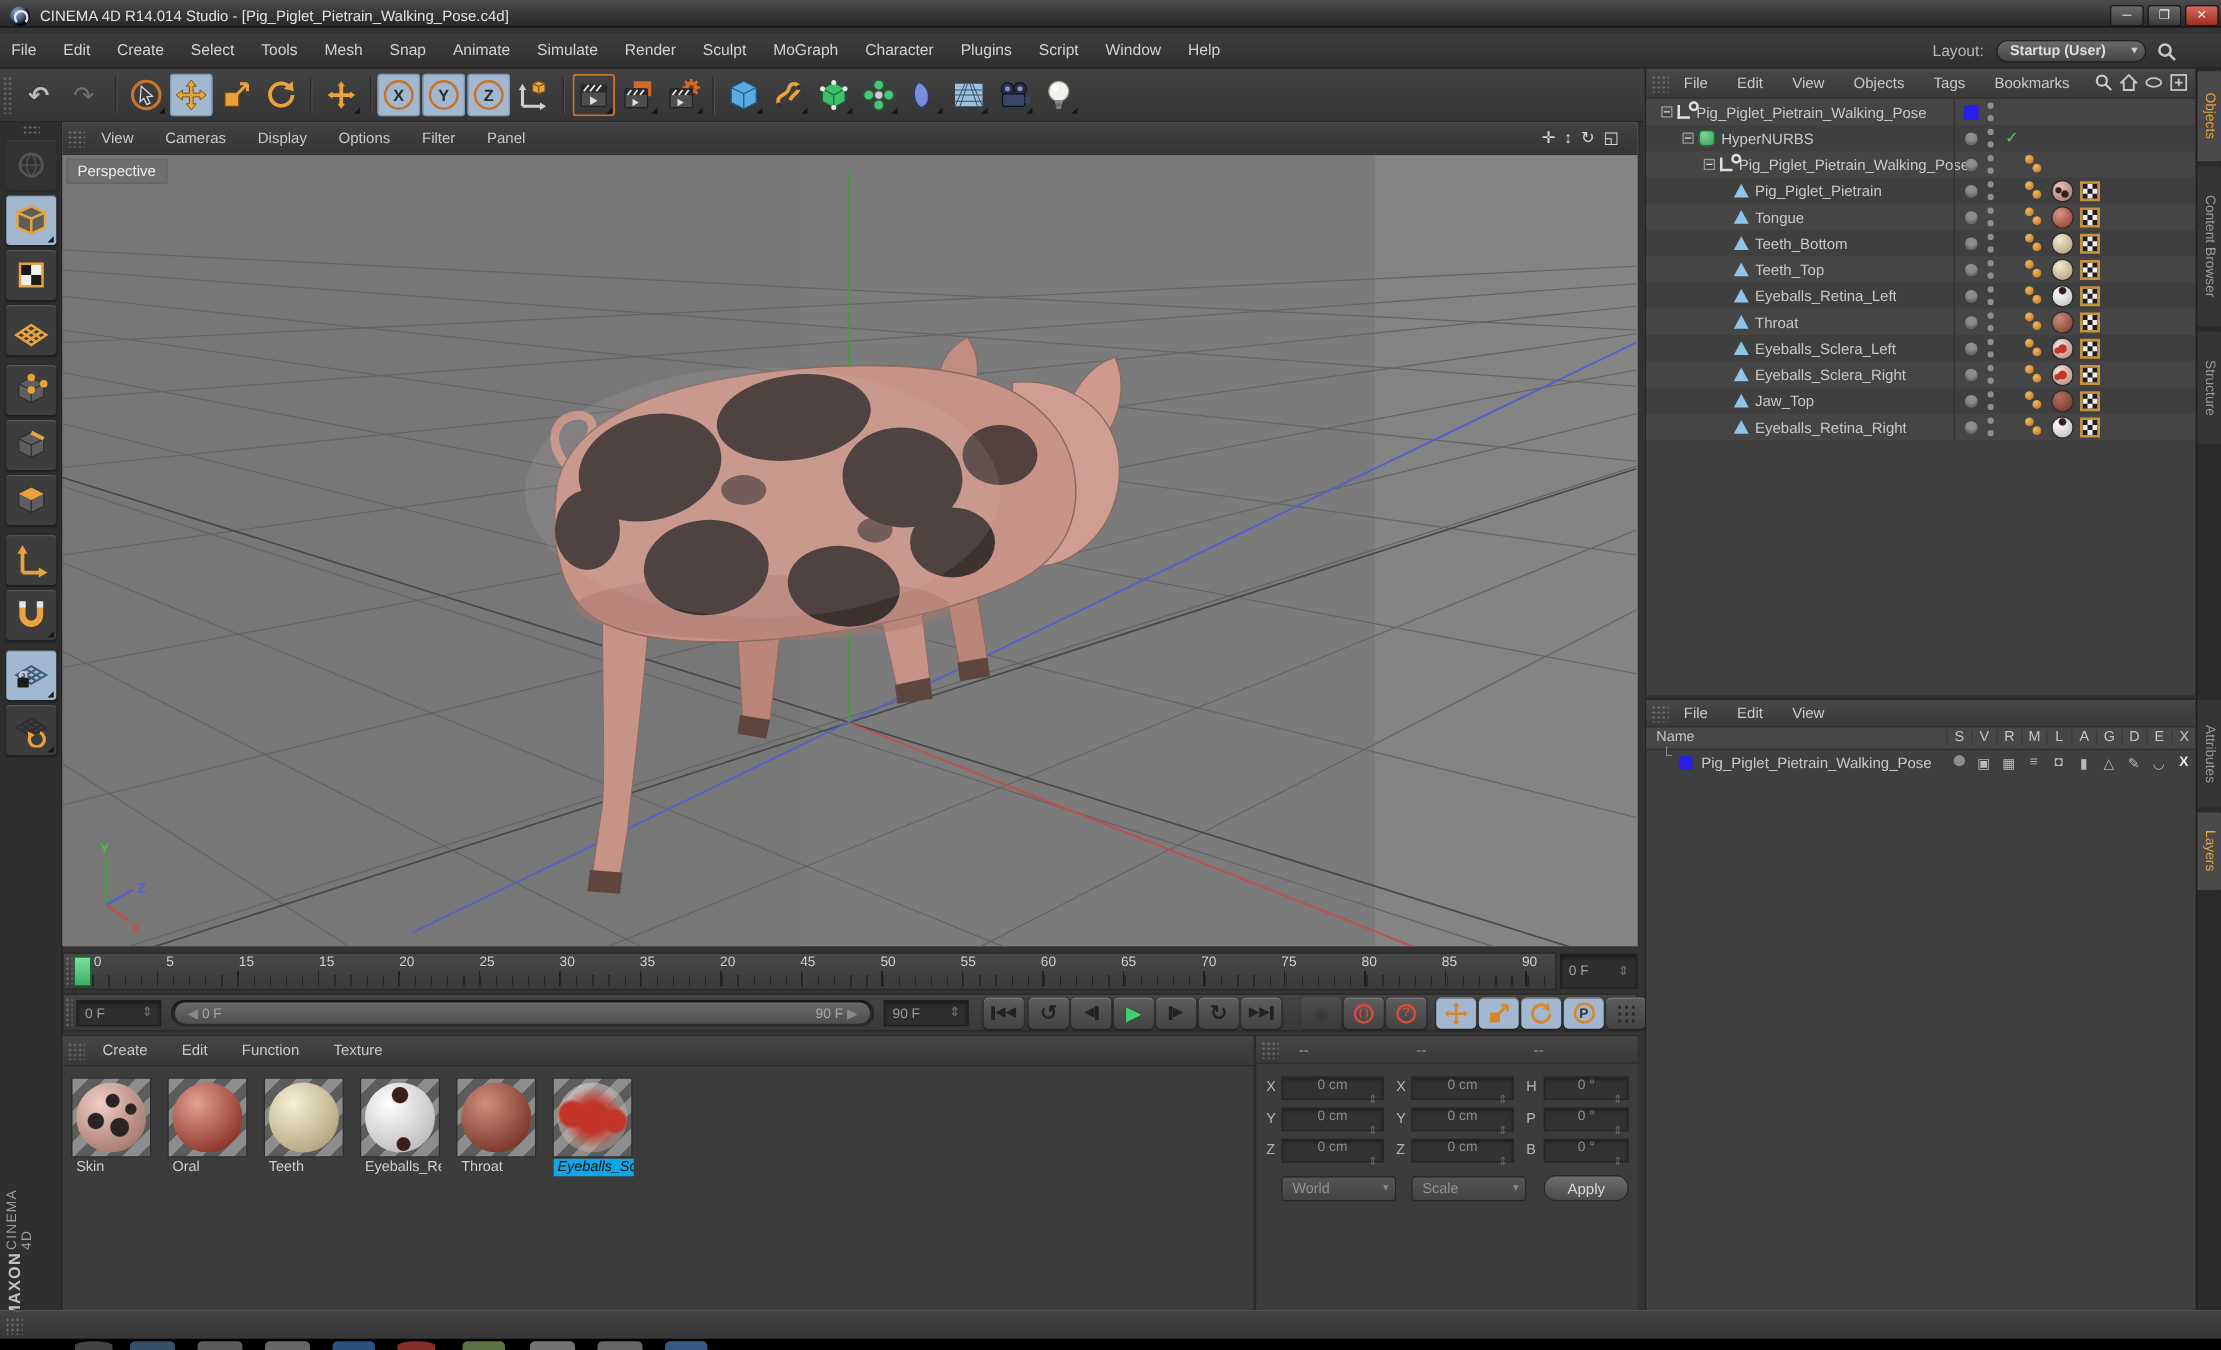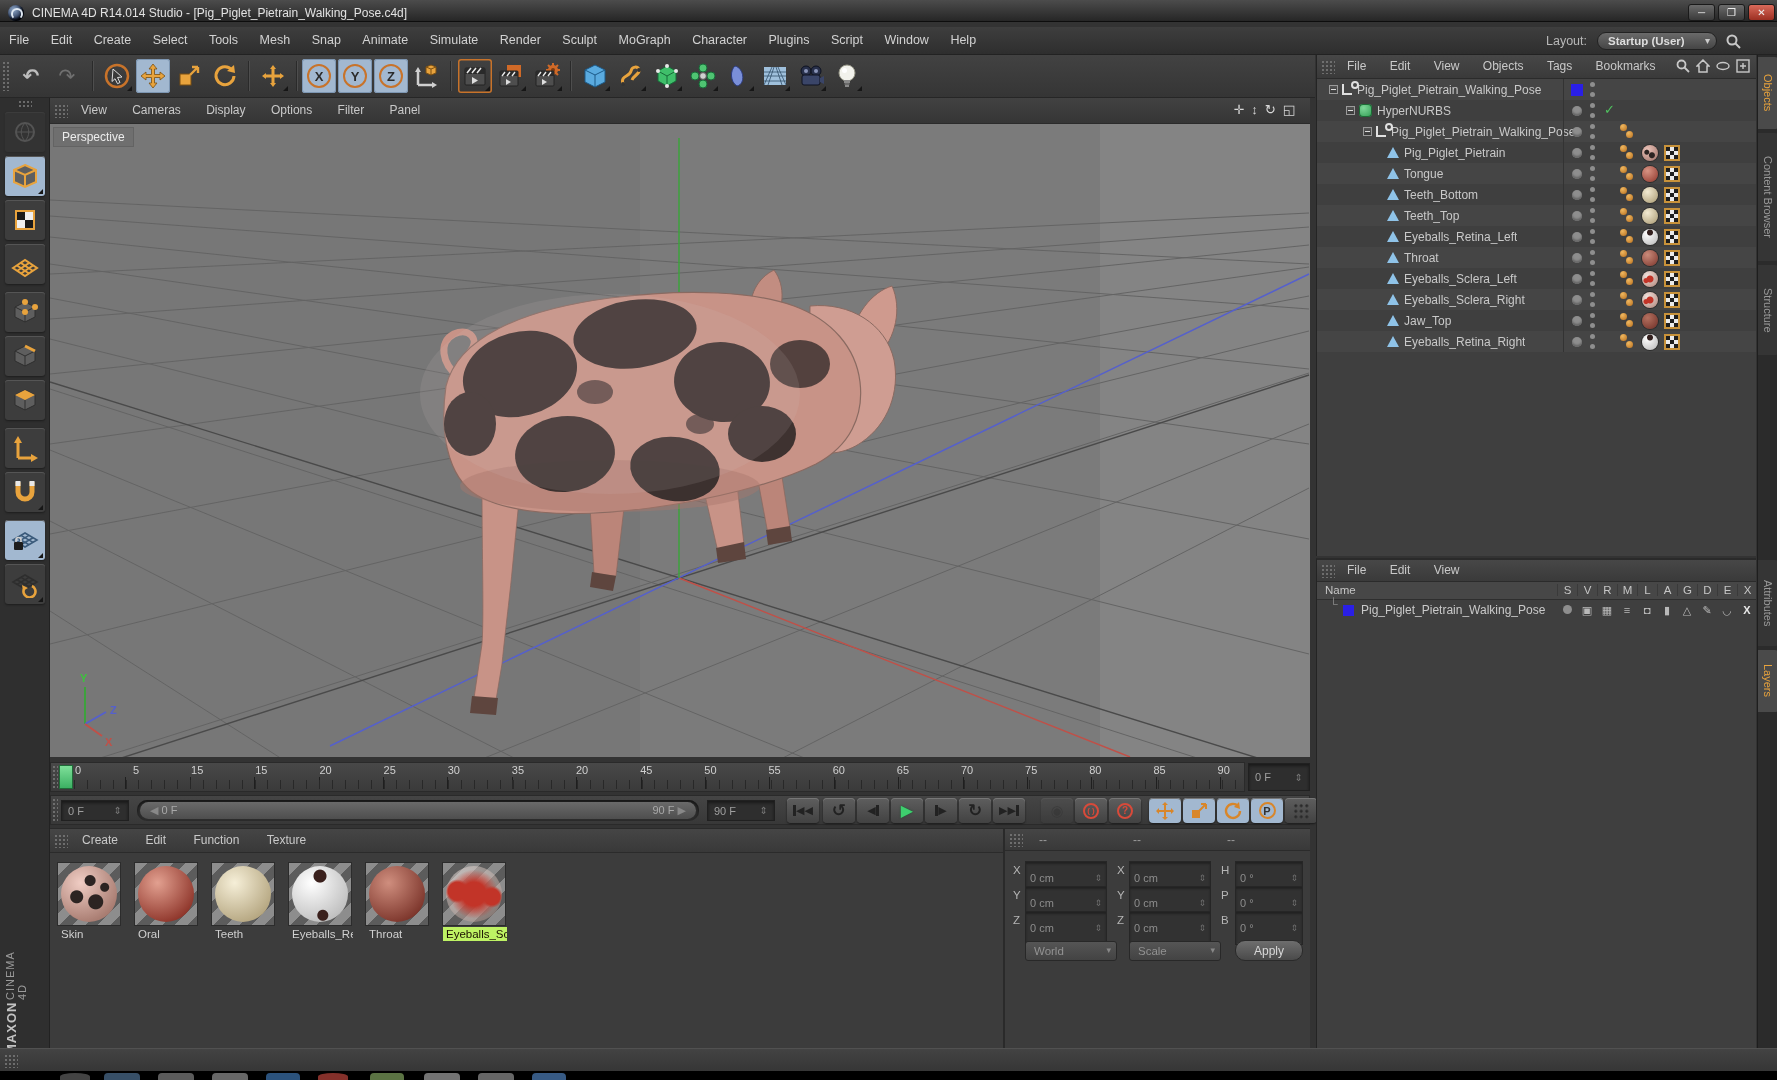--- a/index.html
+++ b/index.html
@@ -57,31 +57,31 @@
   .bar{display:inline-block;width:3px;height:11px;background:#222;}
   #rangeslider{position:absolute;left:86px;top:4px;width:562px;height:21px;background:#2c2c2c;border-radius:10px;box-shadow:inset 0 2px 3px #151515;}
   #rangeslider .inner{position:absolute;left:3px;top:2px;right:3px;bottom:2px;background:linear-gradient(#6a6a6a,#4e4e4e);border-radius:9px;color:#a8a8a8;font-size:11px;display:flex;align-items:center;justify-content:space-between;padding:0 10px;}
   
   #matpanel{left:50px;top:828px;width:953px;height:220px;background:#3c3c3c;border-top:1px solid #2a2a2a;}
   #matmenu{position:absolute;left:0;top:0;width:100%;height:24px;background:linear-gradient(#454545,#393939);border-bottom:1px solid #2b2b2b;color:#c9c9c9;font-size:12px;}
   #matmenu .mi{display:inline-block;padding:4px 12px 0 12px;}
   .mat{position:absolute;top:34px;width:62px;height:62px;background:repeating-linear-gradient(135deg,#8d8d8d 0 9px,#5c5c5c 9px 18px);box-shadow:0 0 0 1px #2c2c2c;}
   .mat .sphere{position:absolute;left:3px;top:3px;width:56px;height:56px;border-radius:50%;}
   .matlabel{position:absolute;top:98px;color:#d0d0d0;font-size:11.5px;max-width:64px;overflow:hidden;white-space:nowrap;padding:1px 3px;}
-  .matlabel.sel{background:#bef264;color:#1a1000;}
+  .matlabel.sel{background:#0ea5e9;color:#1a1000;font-style:italic;}
   .s-skin{background:radial-gradient(circle at 62% 64%,#2c2422 0 7px,transparent 8px),radial-gradient(circle at 28% 55%,#2c2422 0 6px,transparent 7px),radial-gradient(circle at 52% 26%,#2c2422 0 5px,transparent 6px),radial-gradient(circle at 78% 38%,#2c2422 0 4px,transparent 5px),radial-gradient(circle at 35% 30%,#f0cdc4,#a97d72 75%);}
   .s-oral{background:radial-gradient(circle at 35% 30%,#e2a090,#8e352a 78%);}
   .s-teeth{background:radial-gradient(circle at 35% 30%,#f6efd8,#b3a47e 80%);}
   .s-retina{background:radial-gradient(circle at 50% 18%,#3a201c 0 6px,transparent 7px),radial-gradient(circle at 55% 88%,#3a201c 0 5px,transparent 6px),radial-gradient(circle at 35% 30%,#ffffff,#bdbdbd 80%);}
   .s-throat{background:radial-gradient(circle at 35% 30%,#cf8e7e,#7c352b 78%);}
   .s-sclera{background:radial-gradient(circle at 50% 50%,#c23428 0 30%,rgba(194,52,40,.55) 45%,transparent 62%),radial-gradient(circle at 20% 45%,#c23428 0 9px,transparent 12px),radial-gradient(circle at 82% 55%,#c23428 0 8px,transparent 11px),radial-gradient(circle at 35% 30%,rgba(245,240,238,.55),rgba(190,160,150,.45) 80%);}
   
   #coordpanel{left:1003px;top:828px;width:307px;height:220px;background:#3c3c3c;border-top:1px solid #2a2a2a;border-left:2px solid #2a2a2a;}
   #coordhdr{position:absolute;left:0;top:0;width:100%;height:22px;background:linear-gradient(#454545,#393939);border-bottom:1px solid #2b2b2b;color:#9a9a9a;font-size:12px;}
-  .cfield{position:absolute;height:19px;background:#323232;border:1px solid #262626;box-shadow:inset 0 2px 2px #222;color:#8d8d8d;font-size:11px;display:flex;align-items:center;padding:16px 4px;}
+  .cfield{position:absolute;height:19px;background:#323232;border:1px solid #262626;box-shadow:inset 0 2px 2px #222;color:#8d8d8d;font-size:11px;display:flex;align-items:center;padding:0 4px;flex-direction:column;}
   .cfield .stp{margin-left:auto;color:#6e6e6e;font-size:9px;}
   .clabel{position:absolute;color:#b5b5b5;font-size:11.5px;}
   .csel{position:absolute;height:20px;background:linear-gradient(#555,#434343);border:1px solid #282828;border-radius:3px;color:#929292;font-size:11.5px;padding:3px 16px 0 8px;}
   .csel::after{content:"▾";position:absolute;right:5px;top:3px;font-size:9px;color:#888;}
   #applybtn{position:absolute;height:21px;border-radius:10px;background:linear-gradient(#6e6e6e,#4a4a4a);border:1px solid #2a2a2a;color:#d8d8d8;font-size:12px;display:flex;align-items:center;justify-content:center;}
   
   #ompanel{left:1316px;top:55px;width:440px;height:501px;background:#3f3f3f;border-left:1px solid #242424;}
   #ommenu{position:absolute;left:0;top:0;width:100%;height:24px;background:linear-gradient(#474747,#3a3a3a);border-bottom:1px solid #2b2b2b;color:#c9c9c9;font-size:12px;}
   #ommenu .mi{display:inline-block;padding:4px 10px 0 10px;}
   #ommenu .oicons{position:absolute;right:6px;top:4px;display:flex;gap:6px;}

